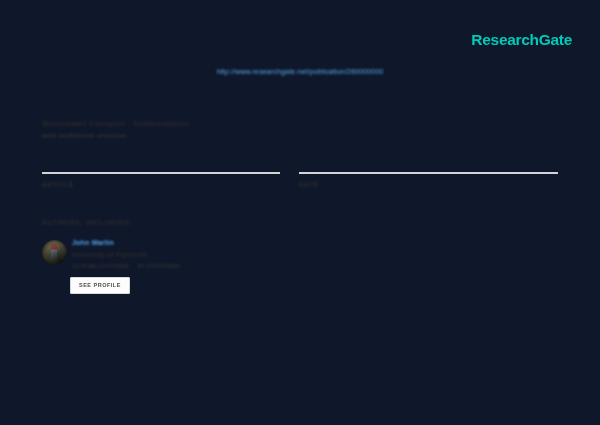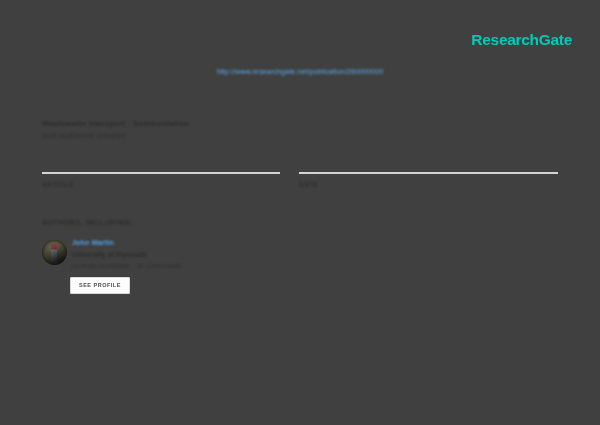--- a/index.html
+++ b/index.html
@@ -15,21 +15,21 @@
     font-family: "Liberation Sans", sans-serif;
     -webkit-font-smoothing: antialiased;
   }
 
   
   .page {
     position: absolute;
     left: 0; top: 0;
     width: 600px;
     height: 425px;
-    background: #404040;
+    background: #0f172a;
   }
 
   
   .brand {
     position: absolute;
     right: 28px;
     top: 31px;
     font-size: 15.5px;
     font-weight: bold;
     letter-spacing: -0.3px;

